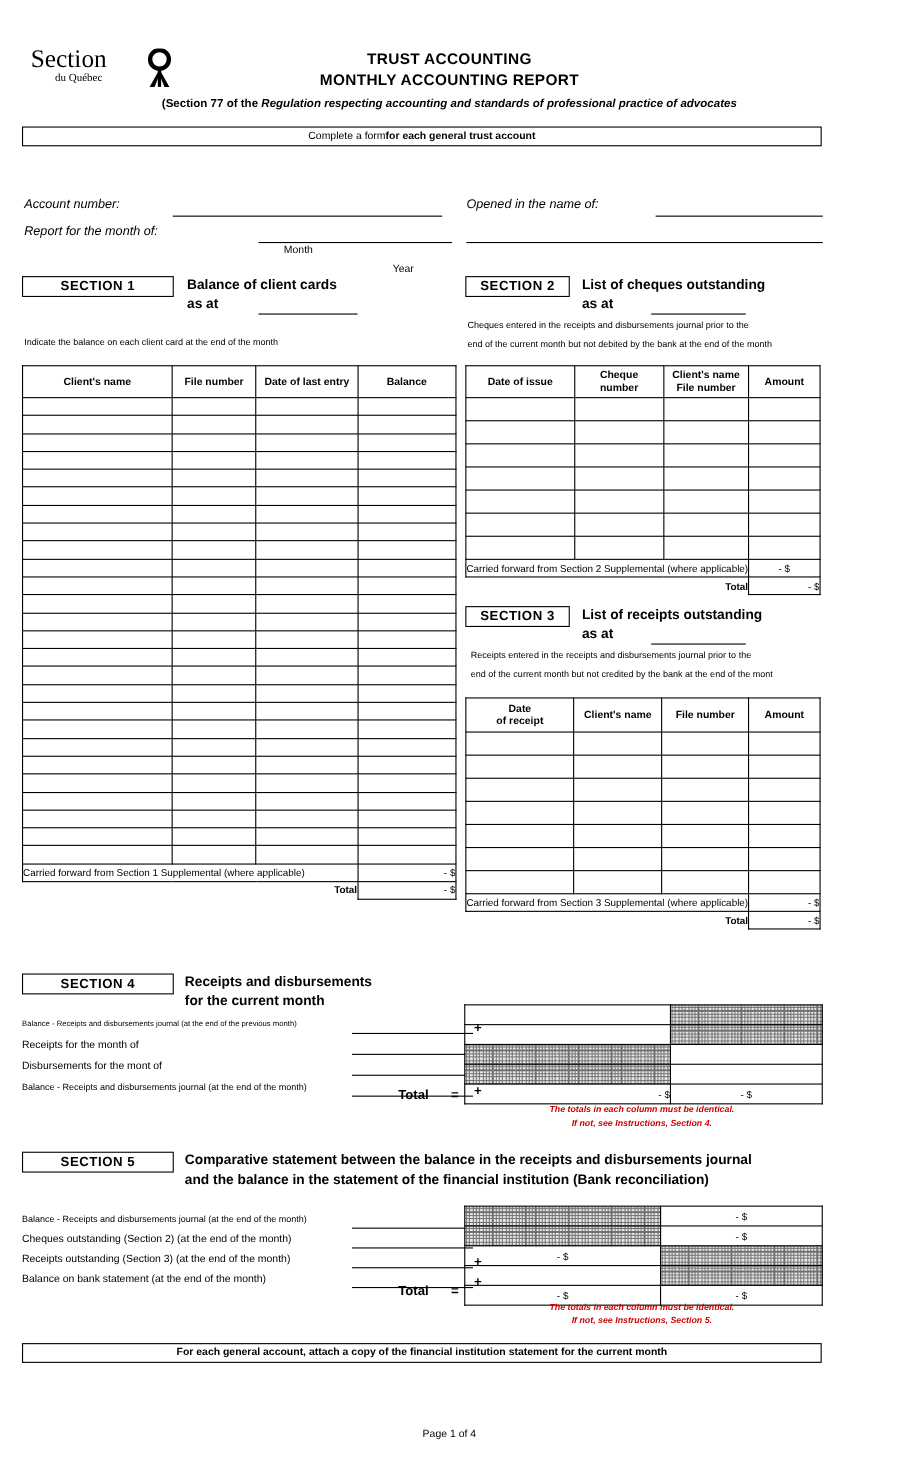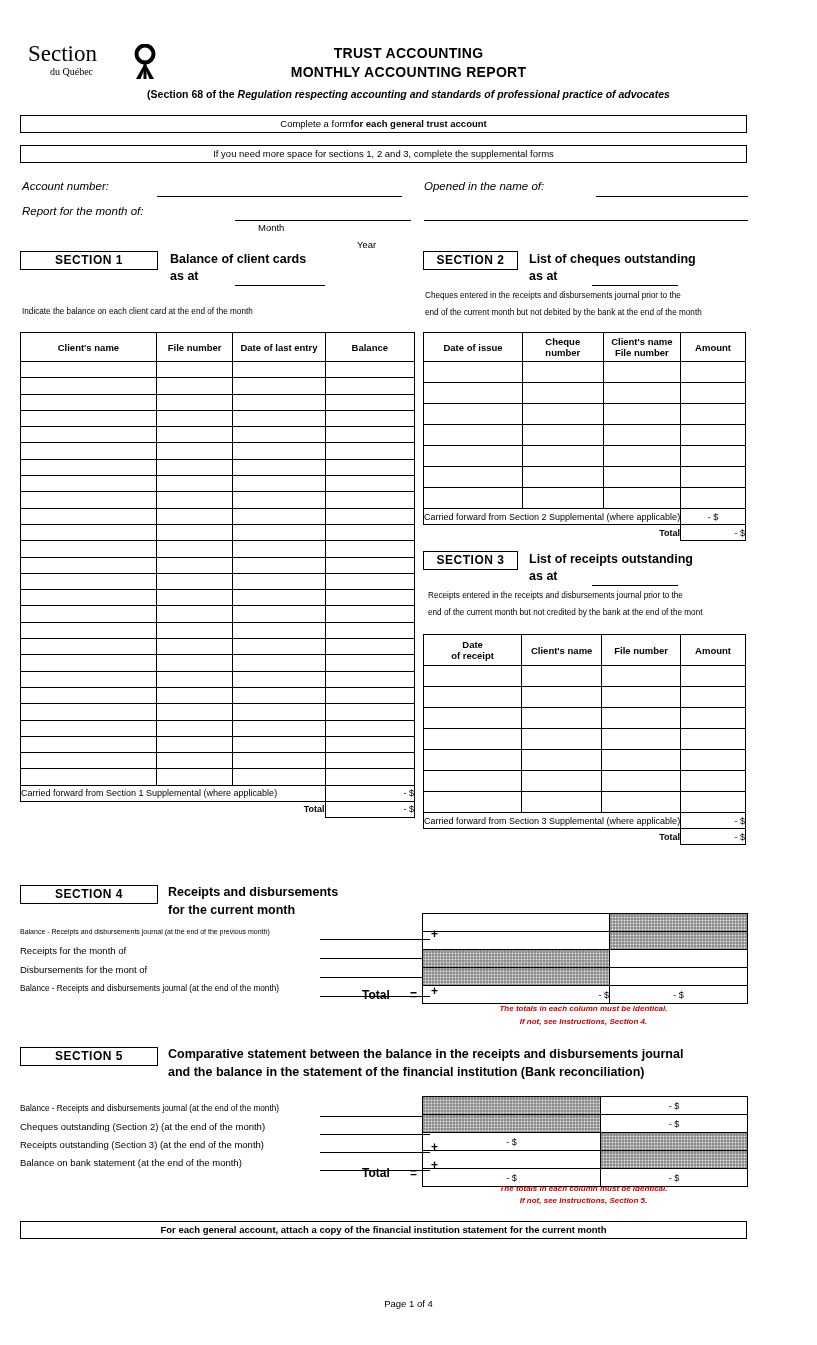--- a/index.html
+++ b/index.html
@@ -191,24 +191,23 @@
     <svg class="logo-mark" viewBox="0 0 26 36">
       <circle cx="13" cy="10" r="8.5" fill="none" stroke="#000" stroke-width="4"></circle>
       <path d="M13 19 L4 35 L22 35 Z" fill="#000"></path>
       <path d="M13 24 L8.5 35 L17.5 35 Z" fill="#fff"></path>
       <rect x="11.5" y="19" width="3" height="16" fill="#000"></rect>
     </svg>
   </div>
 
   <div class="abs title1">TRUST ACCOUNTING</div>
   <div class="abs title2">MONTHLY ACCOUNTING REPORT</div>
-  <div class="abs subtitle"><span>(Section 68 of the </span><span class="reg">Regulation respecting accounting and standards of professional practice of advocates</span></div>
+  <div class="abs subtitle"><span>(Section 77 of the </span><span class="reg">Regulation respecting accounting and standards of professional practice of advocates</span></div>
 
   <div class="abs banner banner-1"><span>Complete a form</span><span class="b">for each general trust account</span></div>
-  <div class="abs banner banner-2">If you need more space for sections 1, 2 and 3, complete the supplemental forms</div>
 
   <div class="abs fld-label" style="left:22px; top:180px;">Account number:</div>
   <div class="abs rule" style="left:157px; top:196px; width:245px;"></div>
 
   <div class="abs fld-label" style="left:424px; top:180px;">Opened in the name of:</div>
   <div class="abs rule" style="left:596px; top:196px; width:152px;"></div>
 
   <div class="abs fld-label" style="left:22px; top:205px;">Report for the month of:</div>
   <div class="abs rule" style="left:235px; top:220px; width:176px;"></div>
   <div class="abs" style="left:258px; top:222px; font-size:9.5px;">Month</div>

